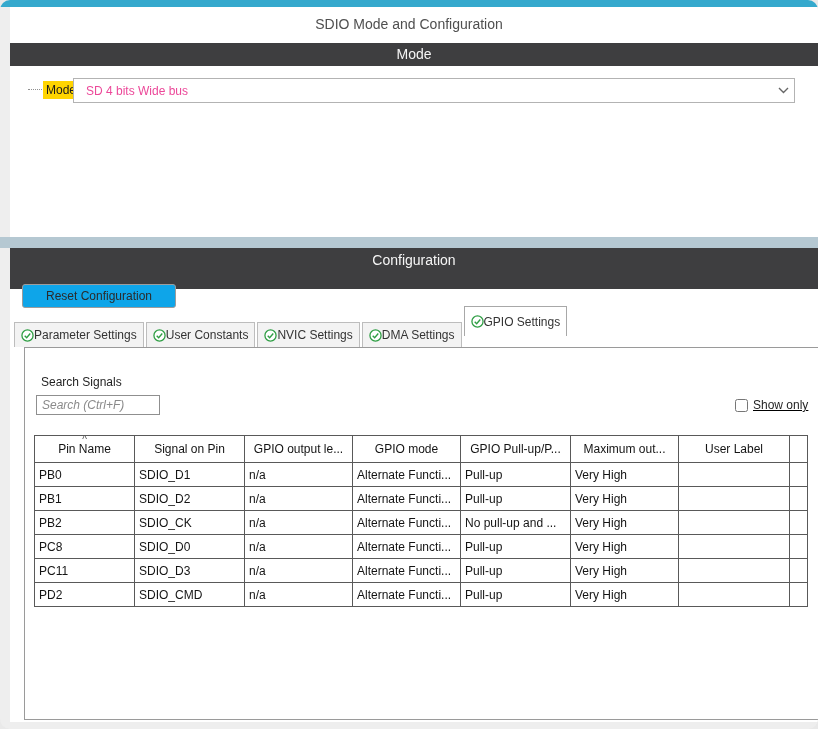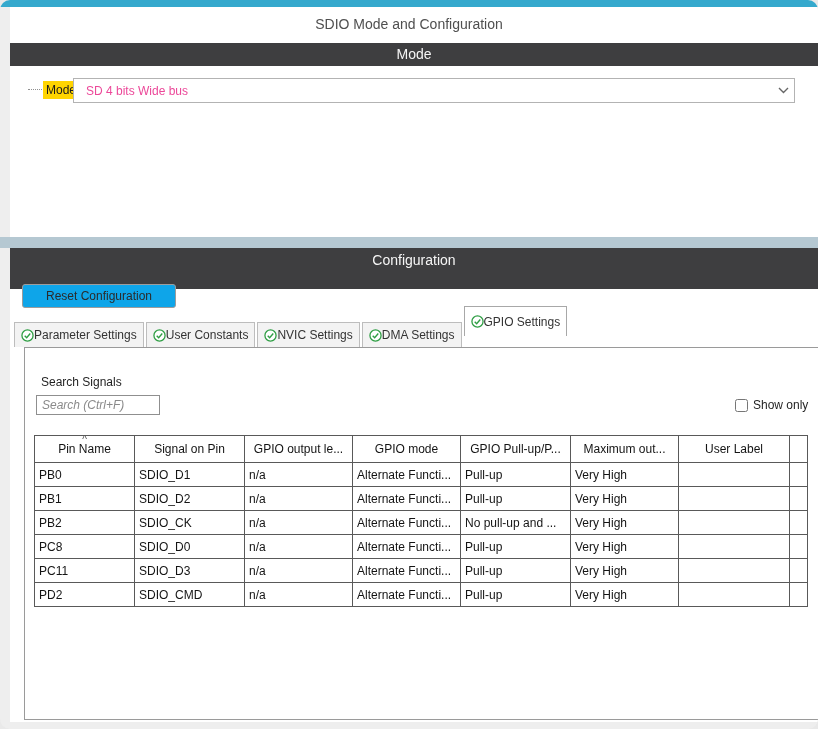--- a/index.html
+++ b/index.html
@@ -47,21 +47,21 @@
 
   .panel { position:absolute; left:24px; top:347px; width:806px; height:373px;
            background:#ffffff; border:1px solid #9a9a9a; }
 
   .search-label { position:absolute; left:16px; top:27px; font-size:12px; color:#1f1f1f; }
   .search-input { position:absolute; left:11px; top:47px; width:124px; height:20px;
                   border:1px solid #8f8f8f; font-size:12px; padding:0 5px;
                   font-family:"Liberation Sans",sans-serif; color:#8b5cf6; }
   .search-input::placeholder { font-style:italic; color:#8a8a8a; }
 
-  .show-only-wrap { position:absolute; left:710px; top:50px; display:flex; align-items:center; gap:5px; }
+  .show-only-wrap { position:absolute; left:710px; top:50px; display:flex; align-items:center; gap:5px;text-decoration:underline; }
   .show-only-wrap input { width:13px; height:13px; margin:0; }
   .show-only-label { font-size:12px; color:#1f1f1f; white-space:nowrap; }
 
   table.gpio-table { position:absolute; left:9px; top:87px; border-collapse:collapse;
                      table-layout:fixed; font-size:12px; color:#141414; background:#fff; }
   .gpio-table th, .gpio-table td { border:1px solid var(--table-border,#595959); overflow:hidden;
                                    white-space:nowrap; }
   .gpio-table th { height:27px; font-weight:normal; text-align:center; position:relative;
                    vertical-align:bottom; padding:0 3px 6px 3px; cursor:pointer; }
   .gpio-table td { height:24px; text-align:left; padding:0 4px; cursor:default; }

